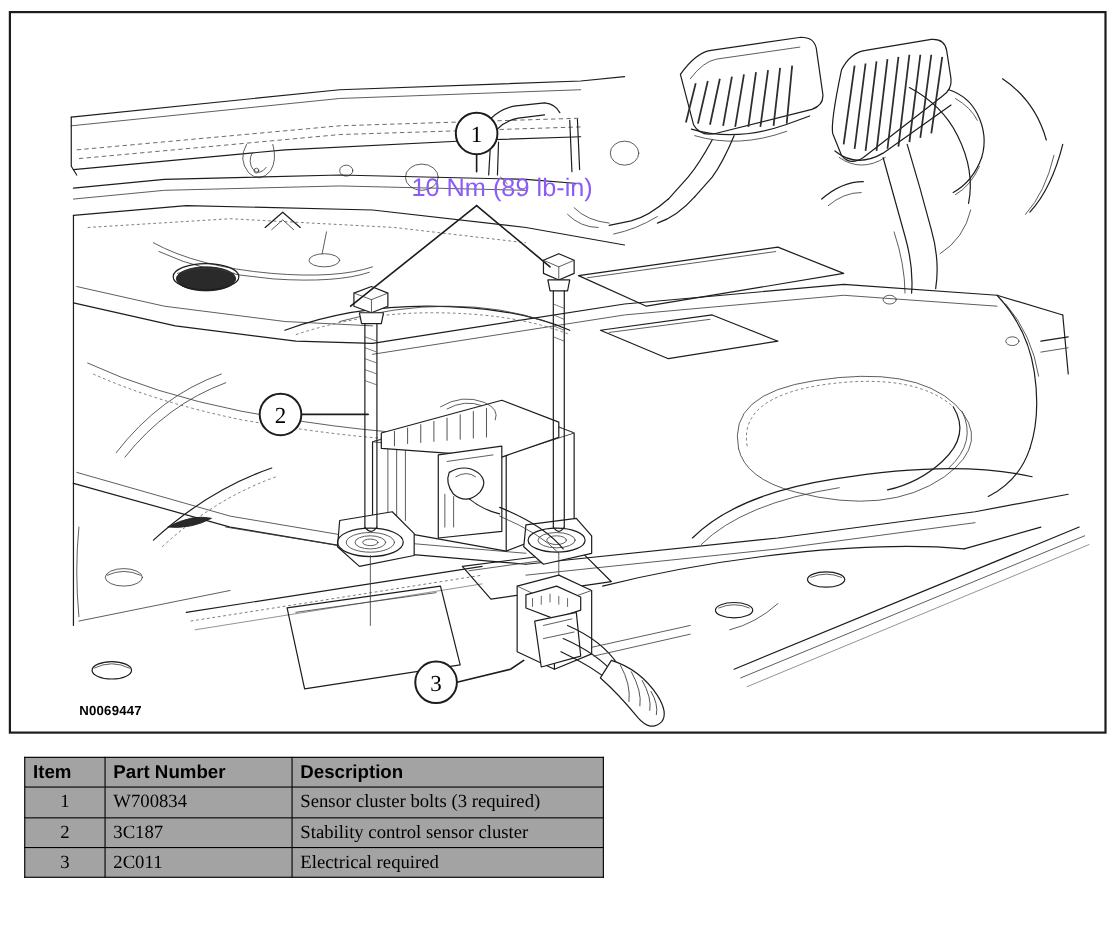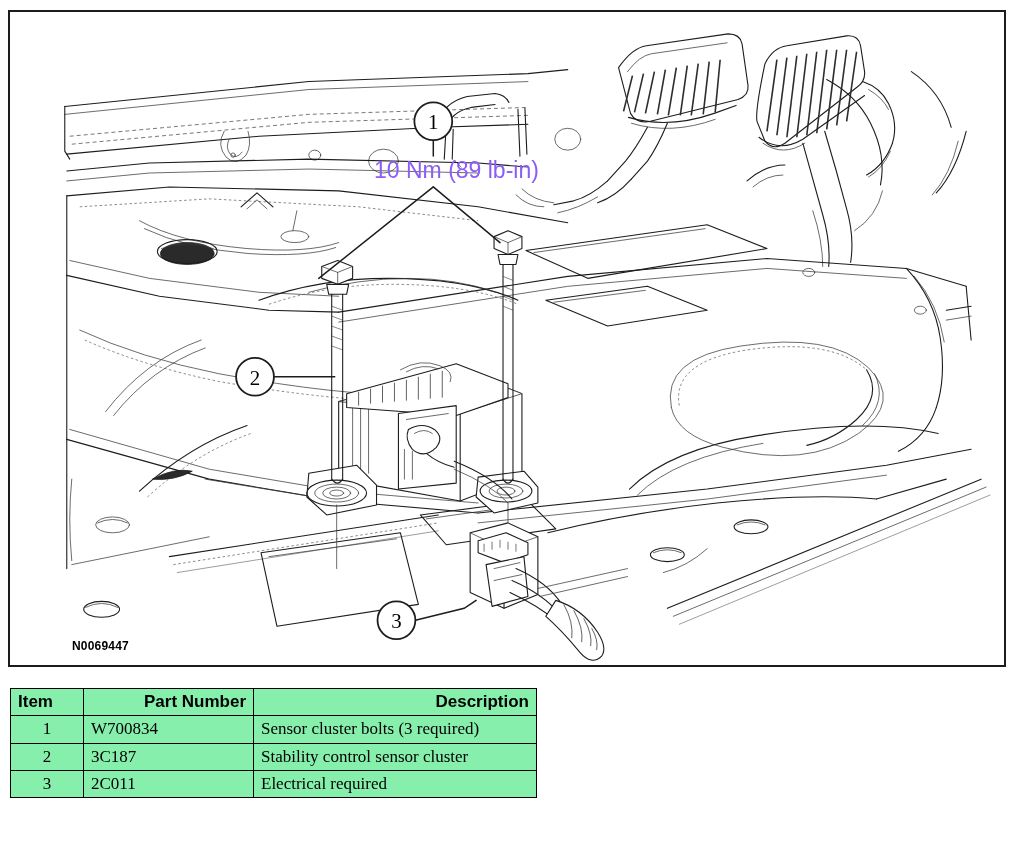--- a/index.html
+++ b/index.html
@@ -57,39 +57,39 @@
     font-family: "Liberation Sans", sans-serif;
     font-size: 23px;
     font-weight: normal;
     color: #8b5cf6;
     white-space: nowrap;
   }
 
   
   #parts-table {
     position: absolute;
-    left: 10px;
+    left: 22px;
     top: 688px;
     border-collapse: collapse;
     table-layout: fixed;
     width: 481px;
-    background: #86efac;
+    background: #a3a3a3;
   }
   #parts-table th,
   #parts-table td {
     border: 1px solid #000000;
     padding: 3px 7px;
     vertical-align: top;
     color: #000000;
   }
   #parts-table thead th {
     font-family: "Liberation Sans", sans-serif;
     font-size: 17px;
     font-weight: bold;
-    text-align: right;
+    text-align: left;
     padding-top: 2px;
     padding-bottom: 3px;
     line-height: 1.25;
   }
   #parts-table thead th.col-item {
     text-align: left;
   }
   #parts-table tbody td {
     font-family: "Liberation Serif", serif;
     font-size: 17px;

